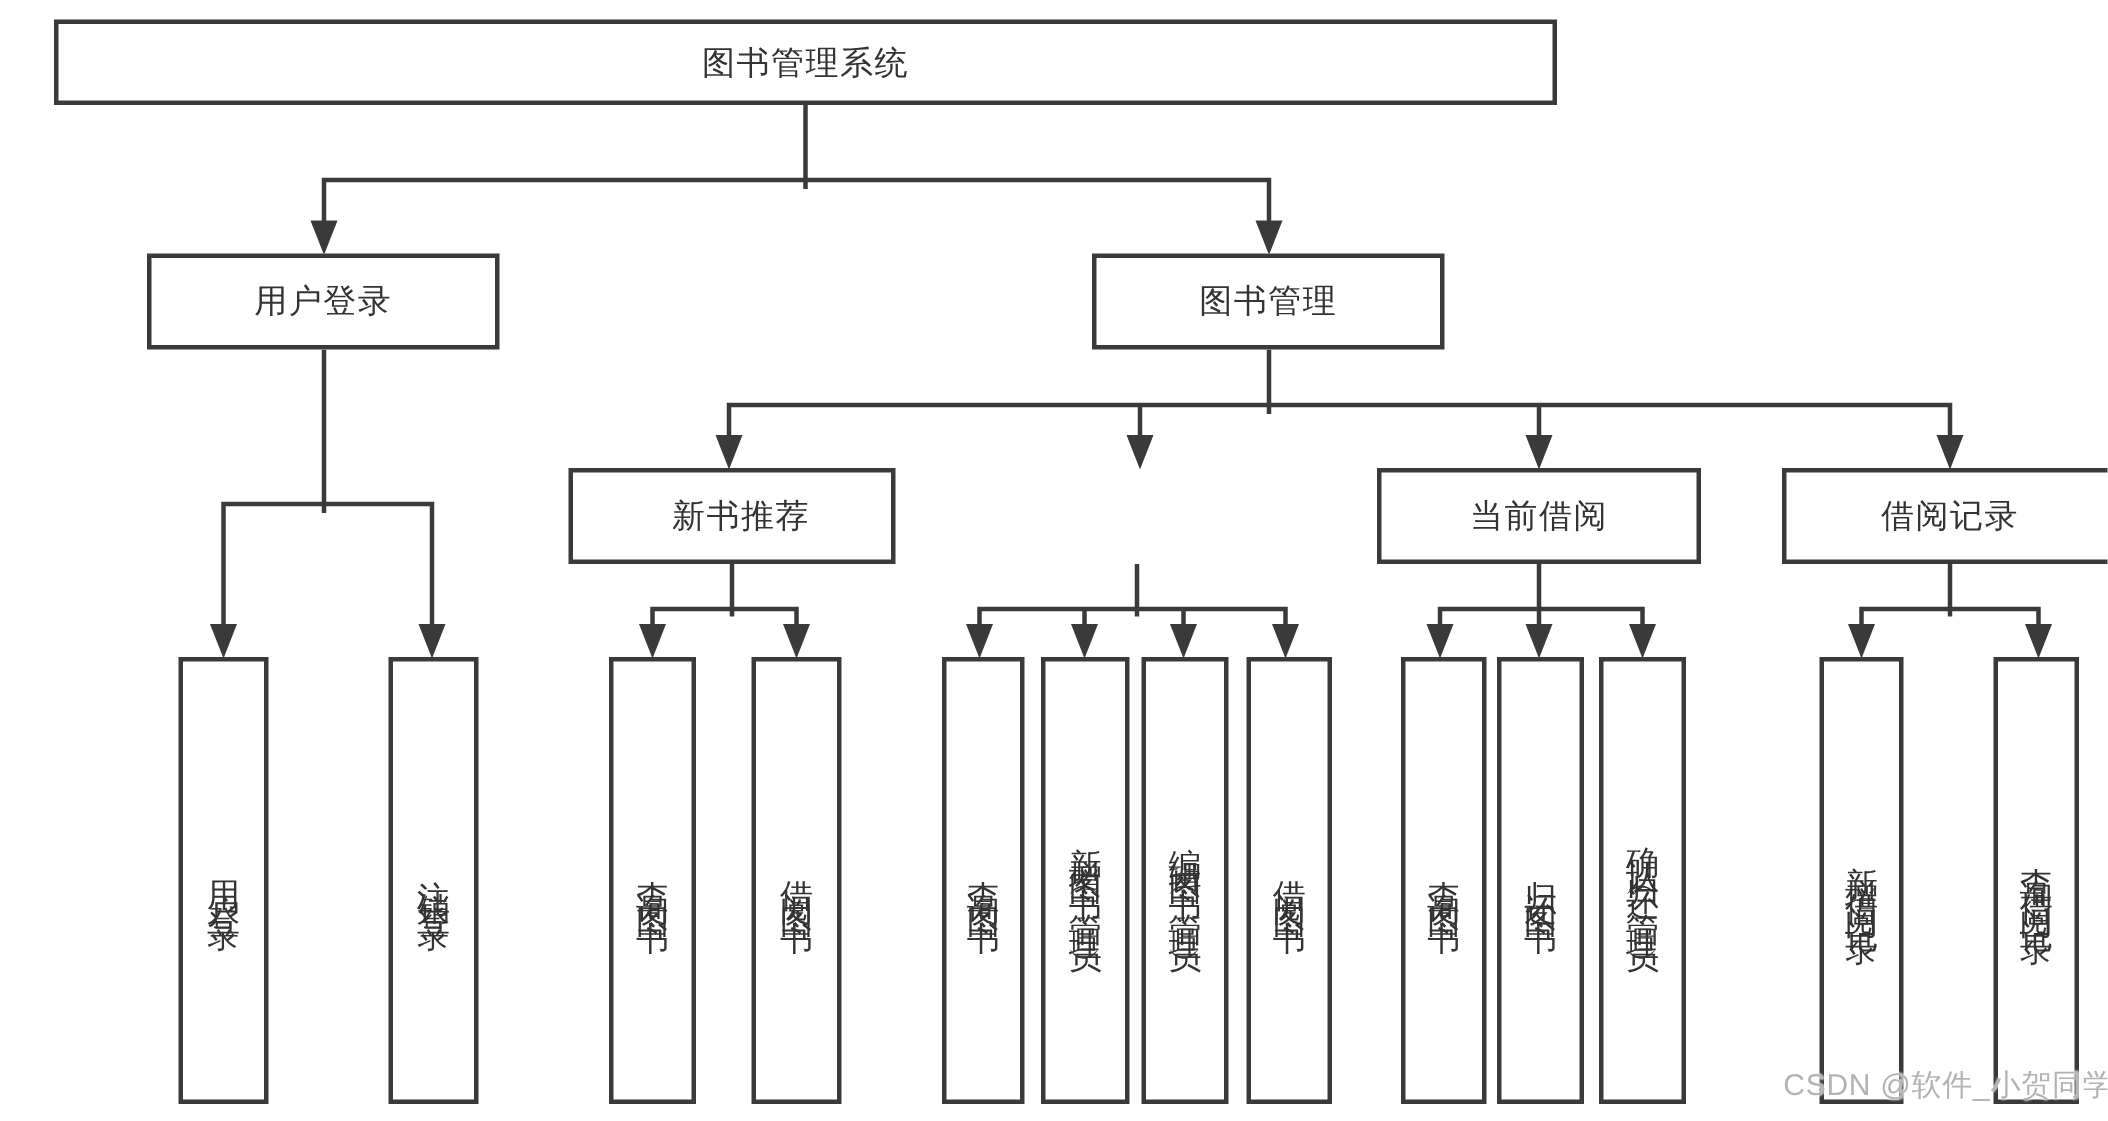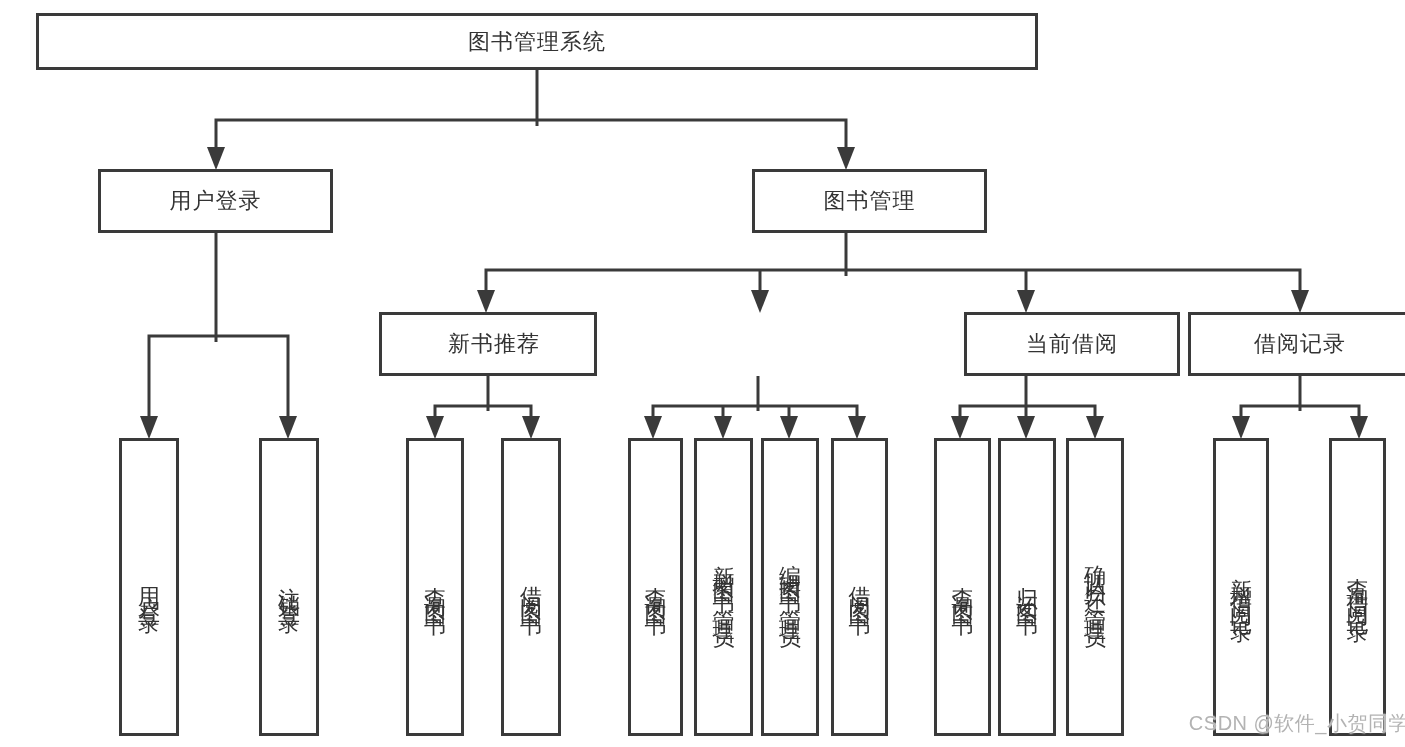--- a/index.html
+++ b/index.html
@@ -114,24 +114,24 @@
       <use href="#ah" x="1010" y="439"></use>
       <use href="#ah" x="1079" y="439"></use>
       <use href="#ah" x="1225" y="439"></use>
       <use href="#ah" x="1343" y="439"></use>
     </g>
   </svg>
 
   <div class="hnode root">图书管理系统</div>
 
   <div class="hnode l2" style="left:82px;width:235px;">用户登录</div>
-  <div class="hnode l2" style="left:736px;width:235px;">图书管理</div>
+  <div class="hnode l2" style="left:712px;width:235px;">图书管理</div>
 
   <div class="hnode l3" style="left:363px;width:218px;padding-left:12px;">新书推荐</div>
-  <div class="hnode l3" style="left:948px;width:216px;">当前借阅</div>
+  <div class="hnode l3" style="left:902px;width:216px;">当前借阅</div>
   <div class="hnode l3" style="left:1172px;width:224px;">借阅记录</div>
 
   <div class="leaf" style="left:103px;width:60px;">
     <span>用户登录</span>
   </div>
   <div class="leaf" style="left:243px;width:60px;">
     <span>注销登录</span>
   </div>
 
   <div class="leaf" style="left:390px;width:58px;">

